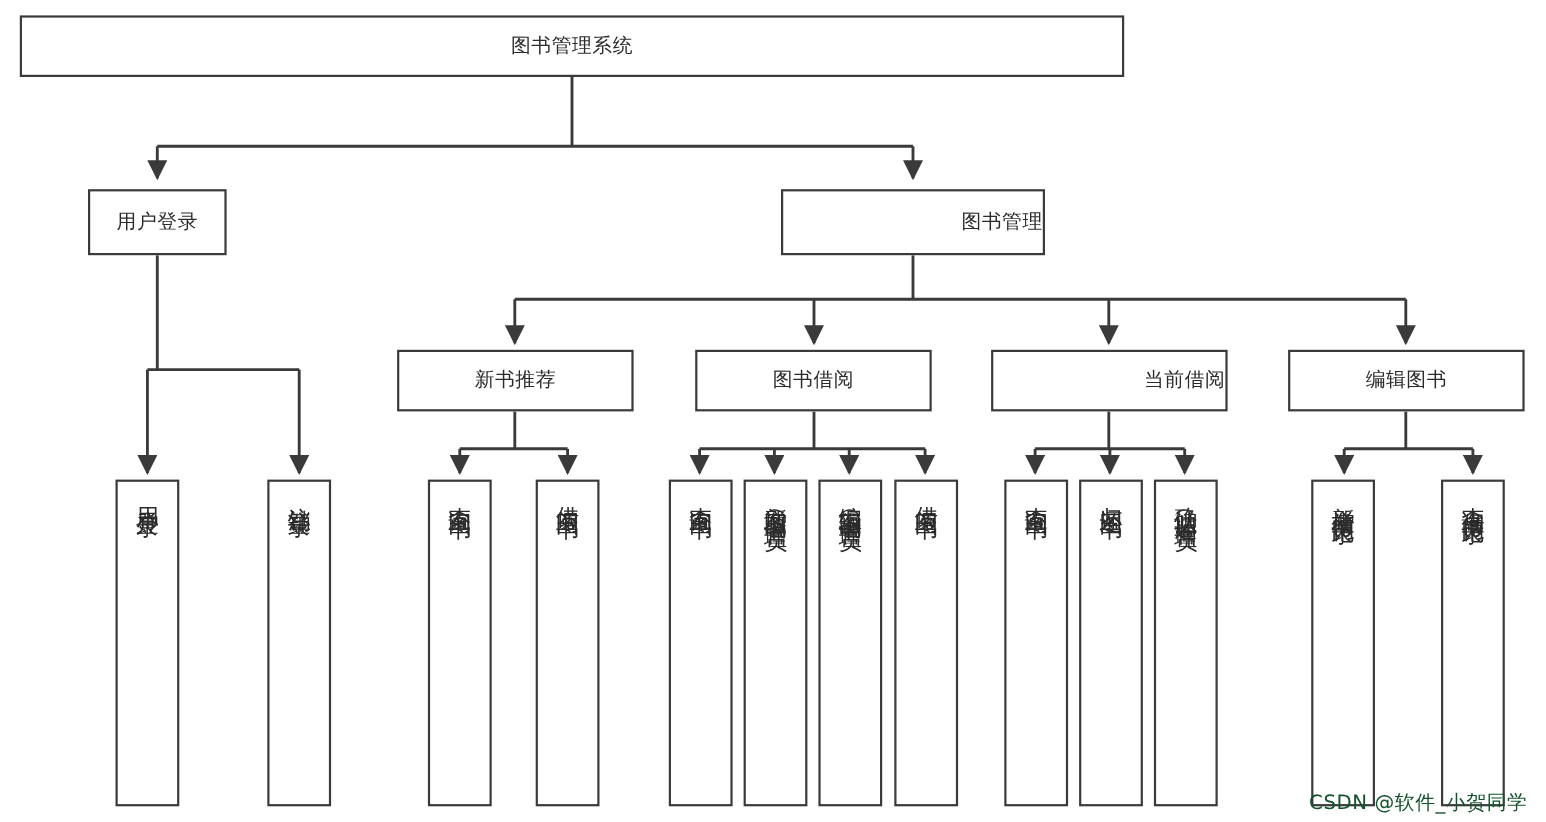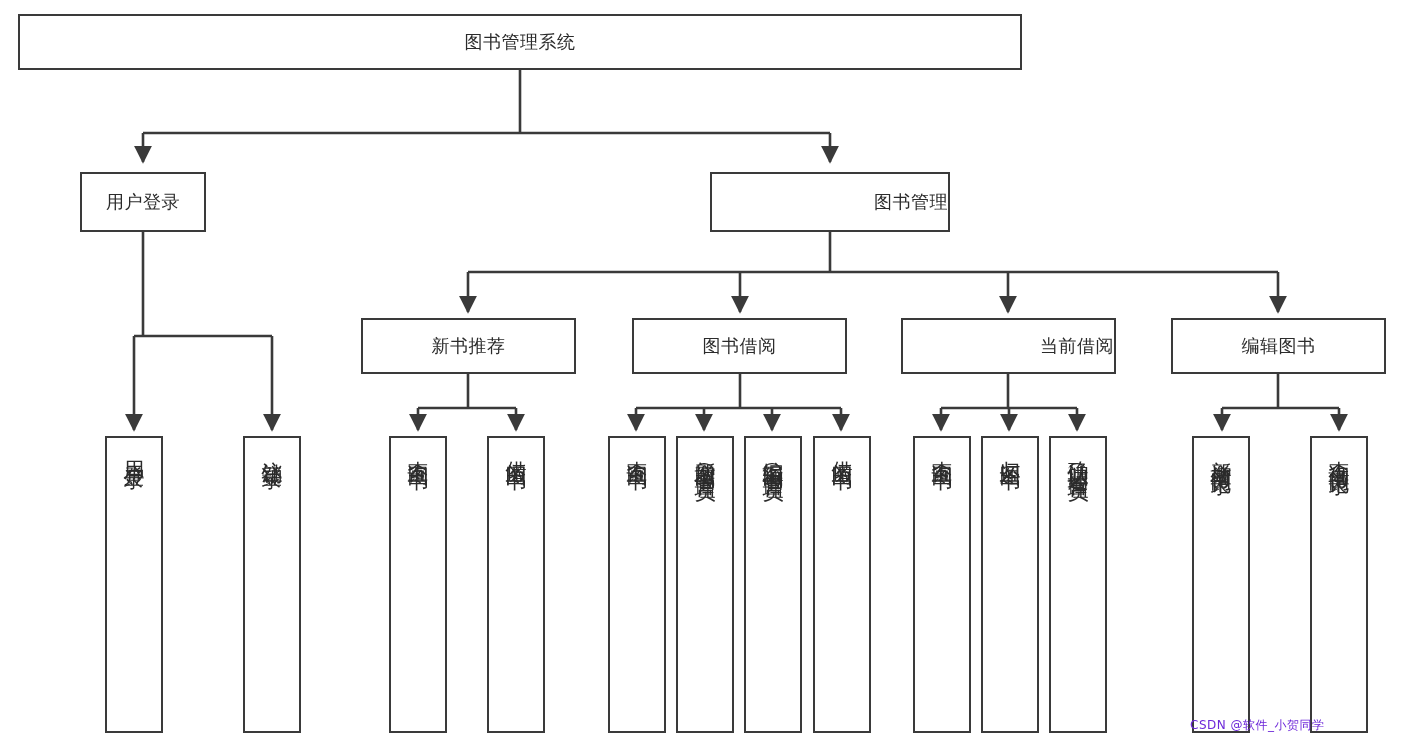--- a/index.html
+++ b/index.html
@@ -49,22 +49,22 @@
   .node.vertical .node-label {
     writing-mode: vertical-rl;
     text-orientation: upright;
     font-size: 21px;
     letter-spacing: 3px;
     white-space: normal;
     max-height: 100%;
   }
   .watermark {
     position: absolute;
-    font-size: 12px;
-    color: #6d28d9;
+    font-size: 18px;
+    color: #14532d;
     letter-spacing: 0.5px;
     white-space: nowrap;
     pointer-events: none;
   }
 </style>
 </head>
 <body>
 
 <div id="canvas">
 

